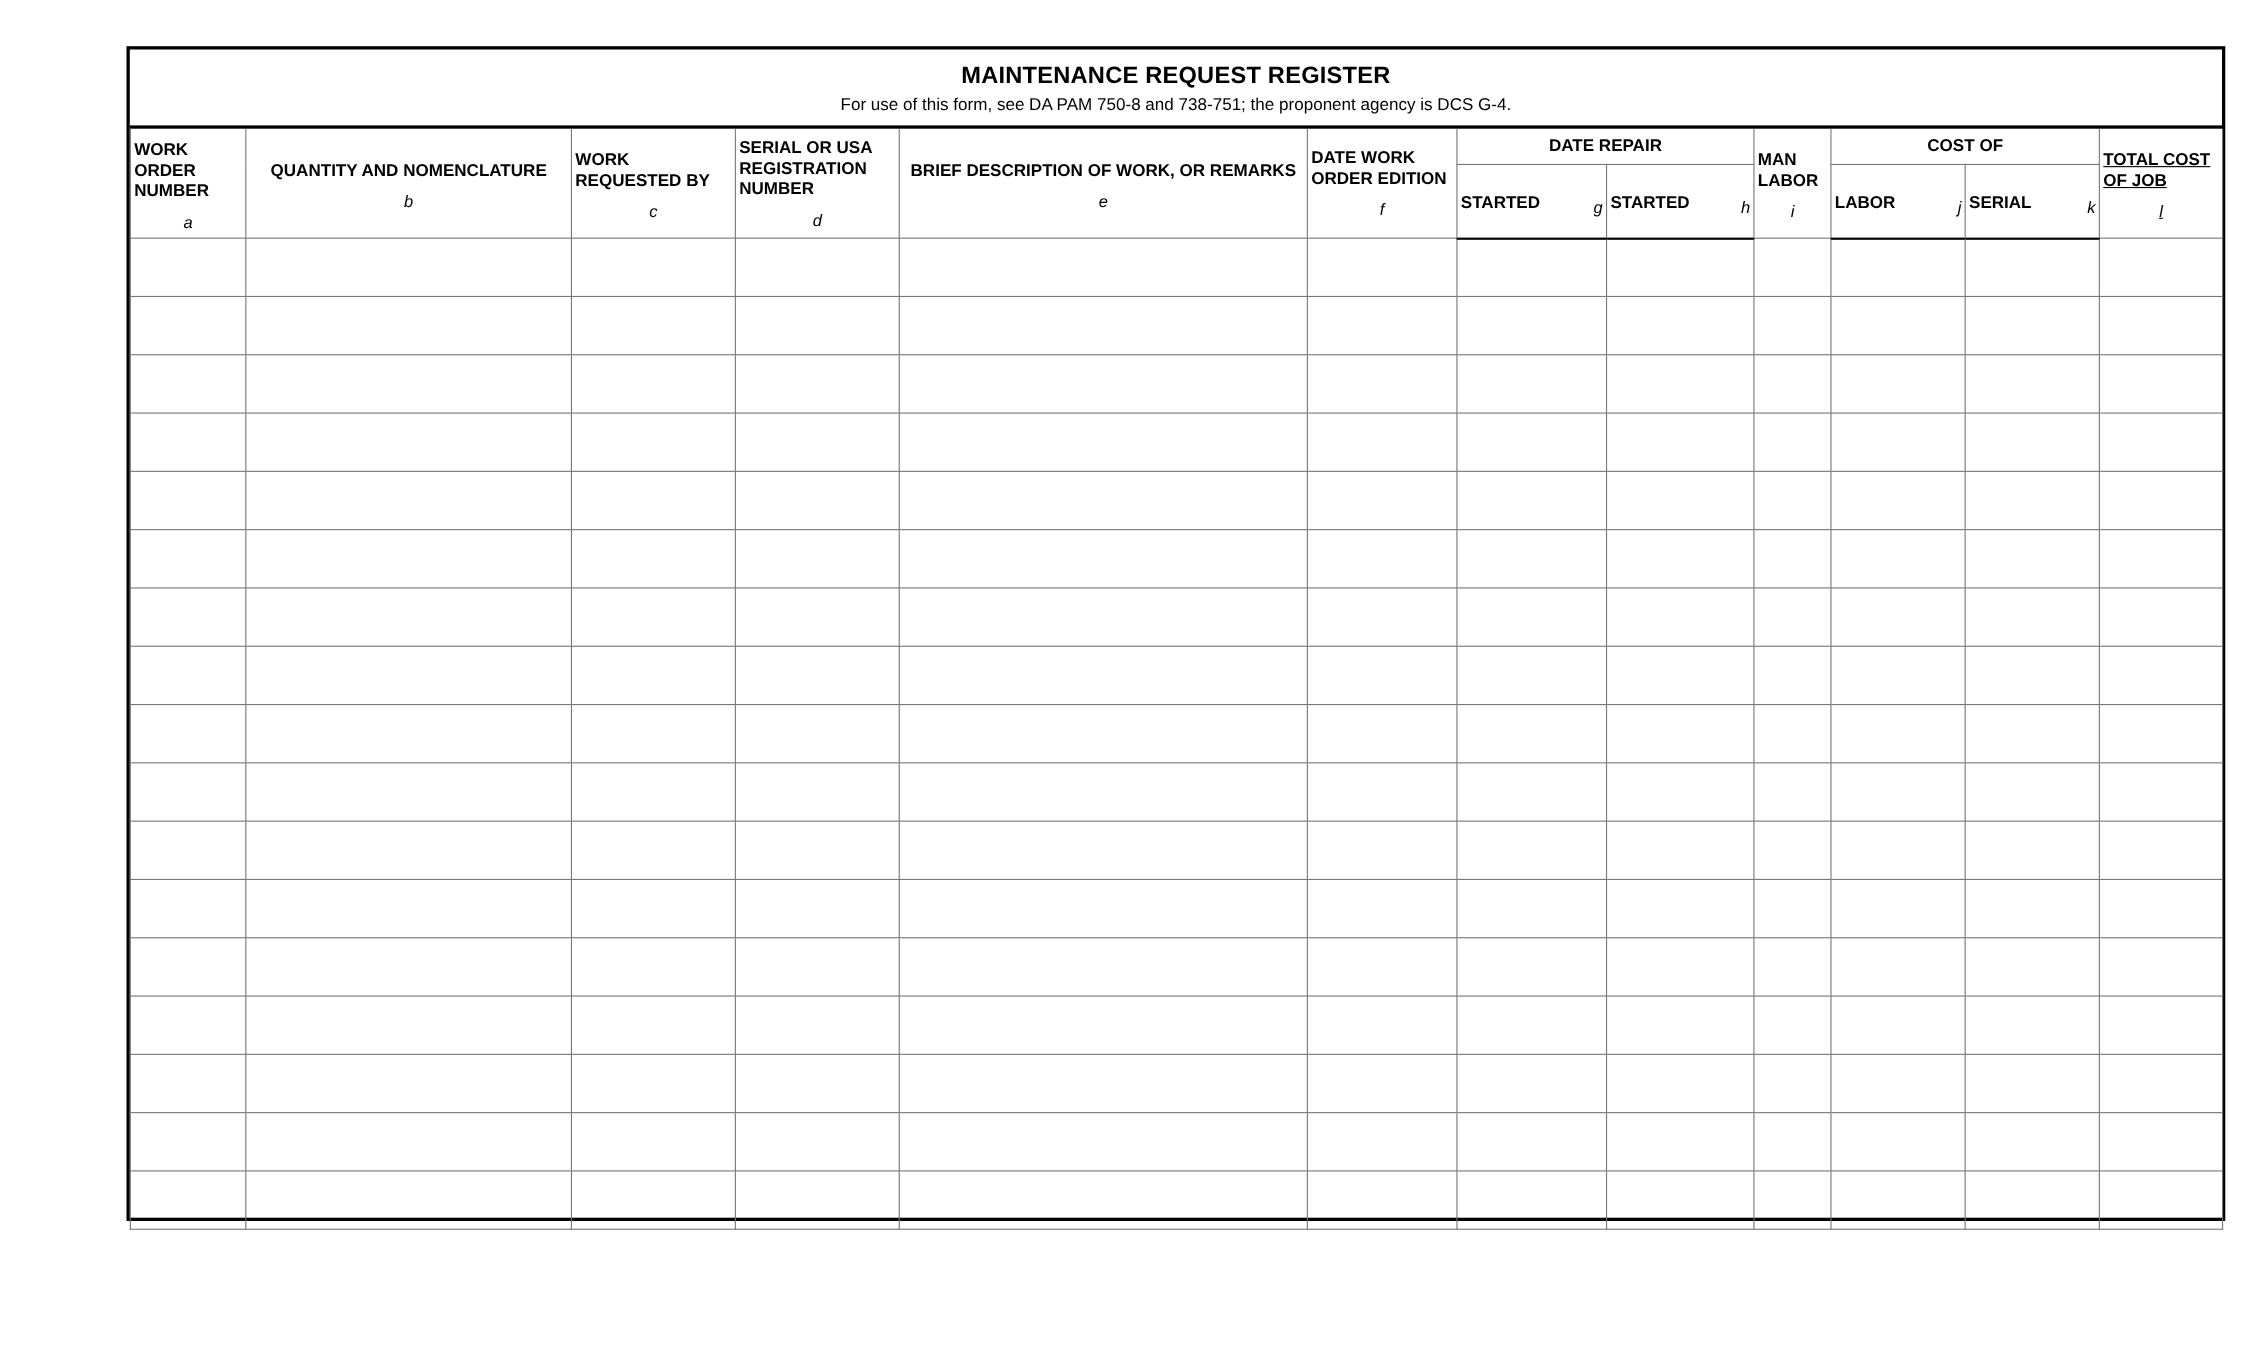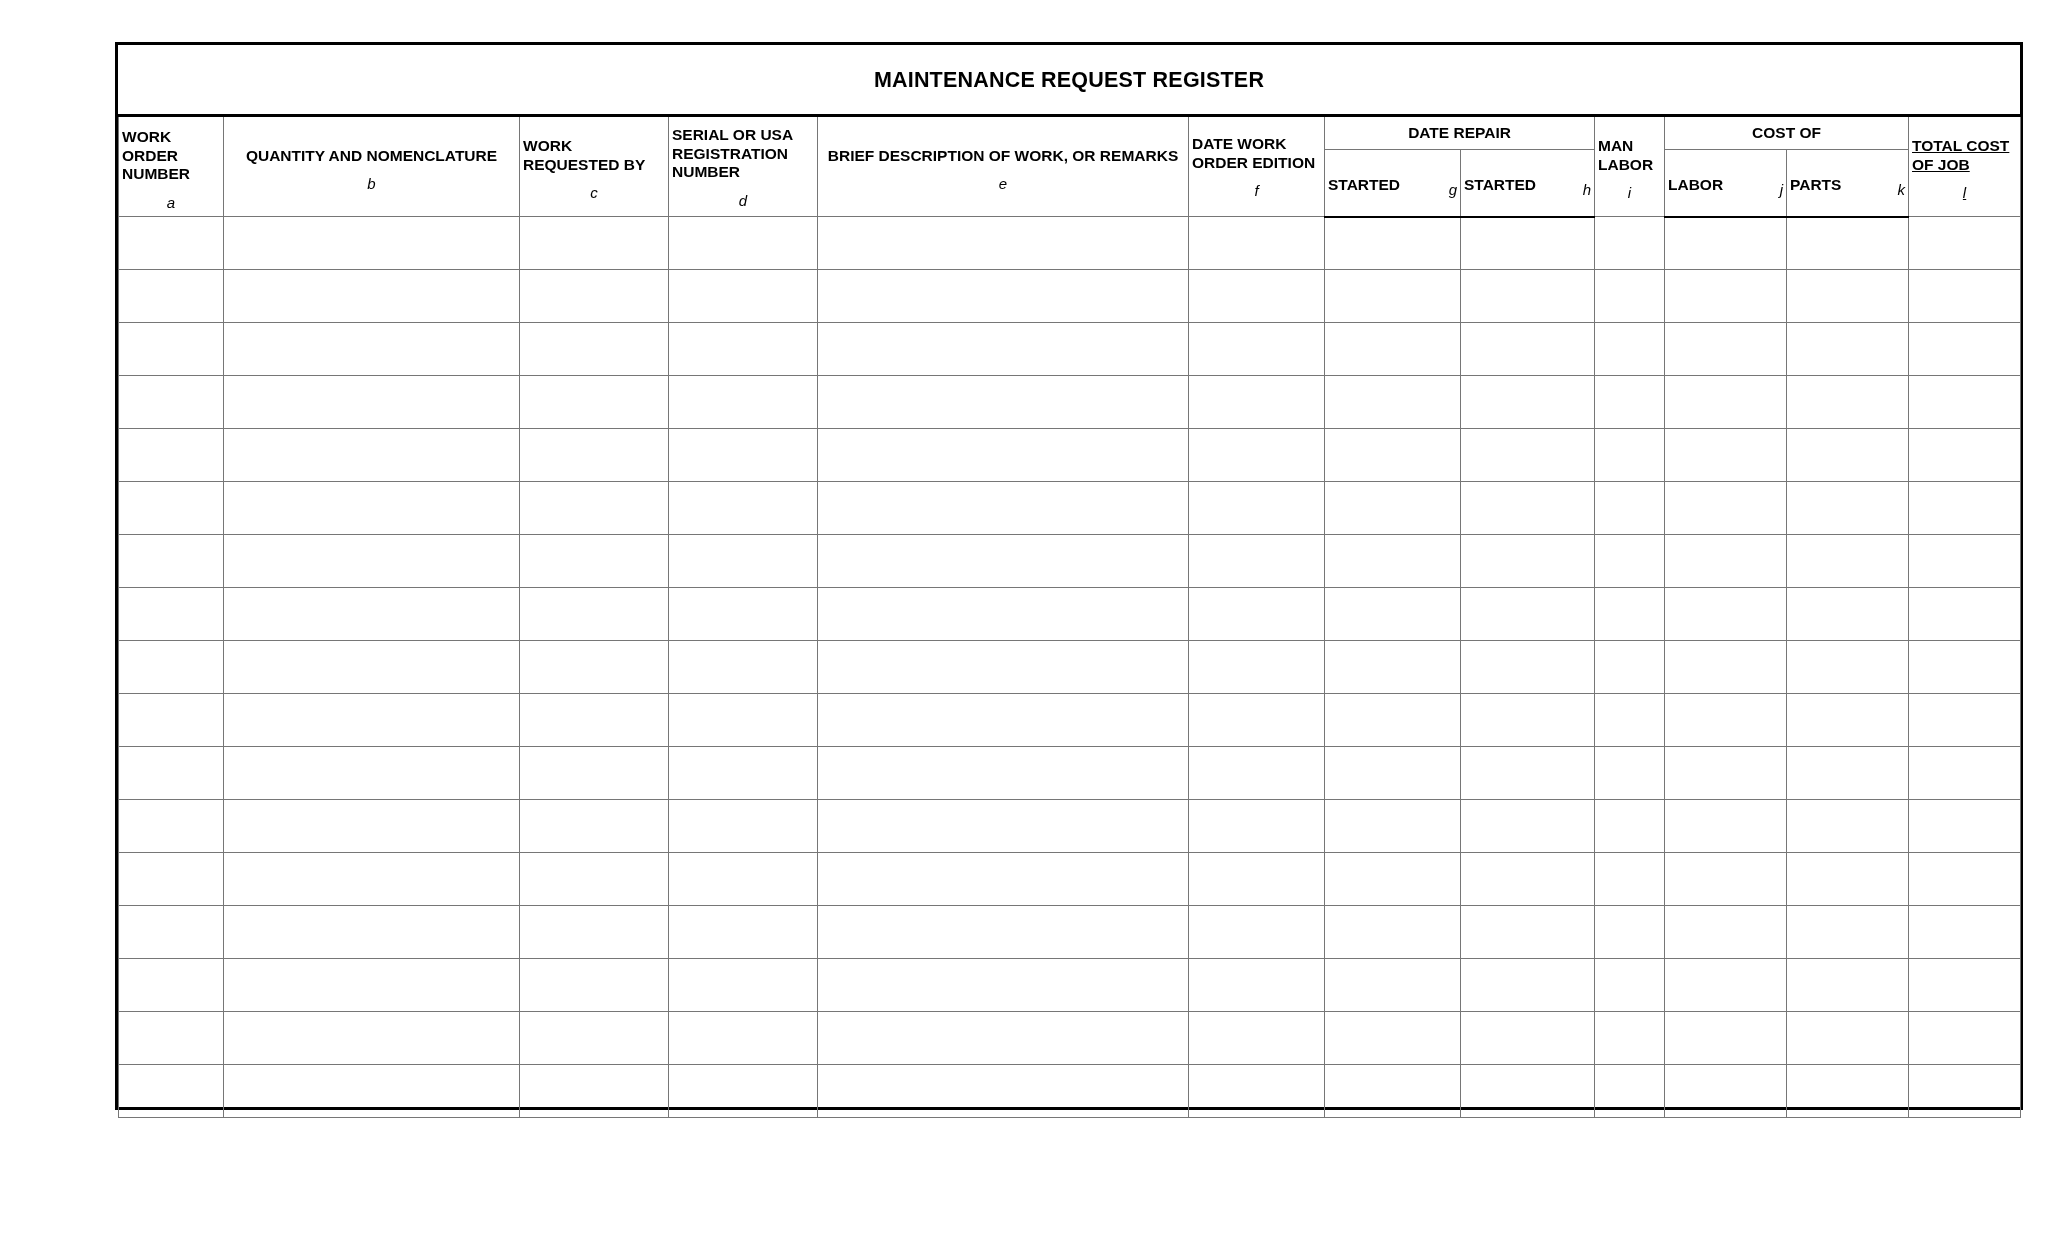--- a/index.html
+++ b/index.html
@@ -164,20 +164,21 @@
 </style>
 </head>
 <body>
 
 <div id="form-root">
 
   <div class="form-frame">
 
     <div class="title-band">
       <div class="form-title">MAINTENANCE REQUEST REGISTER</div>
+      <div class="form-subtitle">For use of this form, see DA PAM 750-8 and 738-751; the proponent agency is DCS G-4.</div>
     </div>
 
     <table class="register">
       <colgroup>
         <col style="width:105px">
         <col style="width:296px">
         <col style="width:149px">
         <col style="width:149px">
         <col style="width:371px">
         <col style="width:136px">
@@ -265,21 +266,21 @@
           </div>
         </td>
         <td style="height:58px;">
           <div class="hdr-sub-inner">
             <span class="hdr-main">LABOR</span>
             <span class="hdr-letter">j</span>
           </div>
         </td>
         <td style="height:58px;">
           <div class="hdr-sub-inner">
-            <span class="hdr-main">PARTS</span>
+            <span class="hdr-main">SERIAL</span>
             <span class="hdr-letter">k</span>
           </div>
         </td>
       </tr>
 
       </tbody>
         <tbody id="register-body">
           <tr>
             <td class="row-cell"></td>
             <td class="row-cell"></td>

